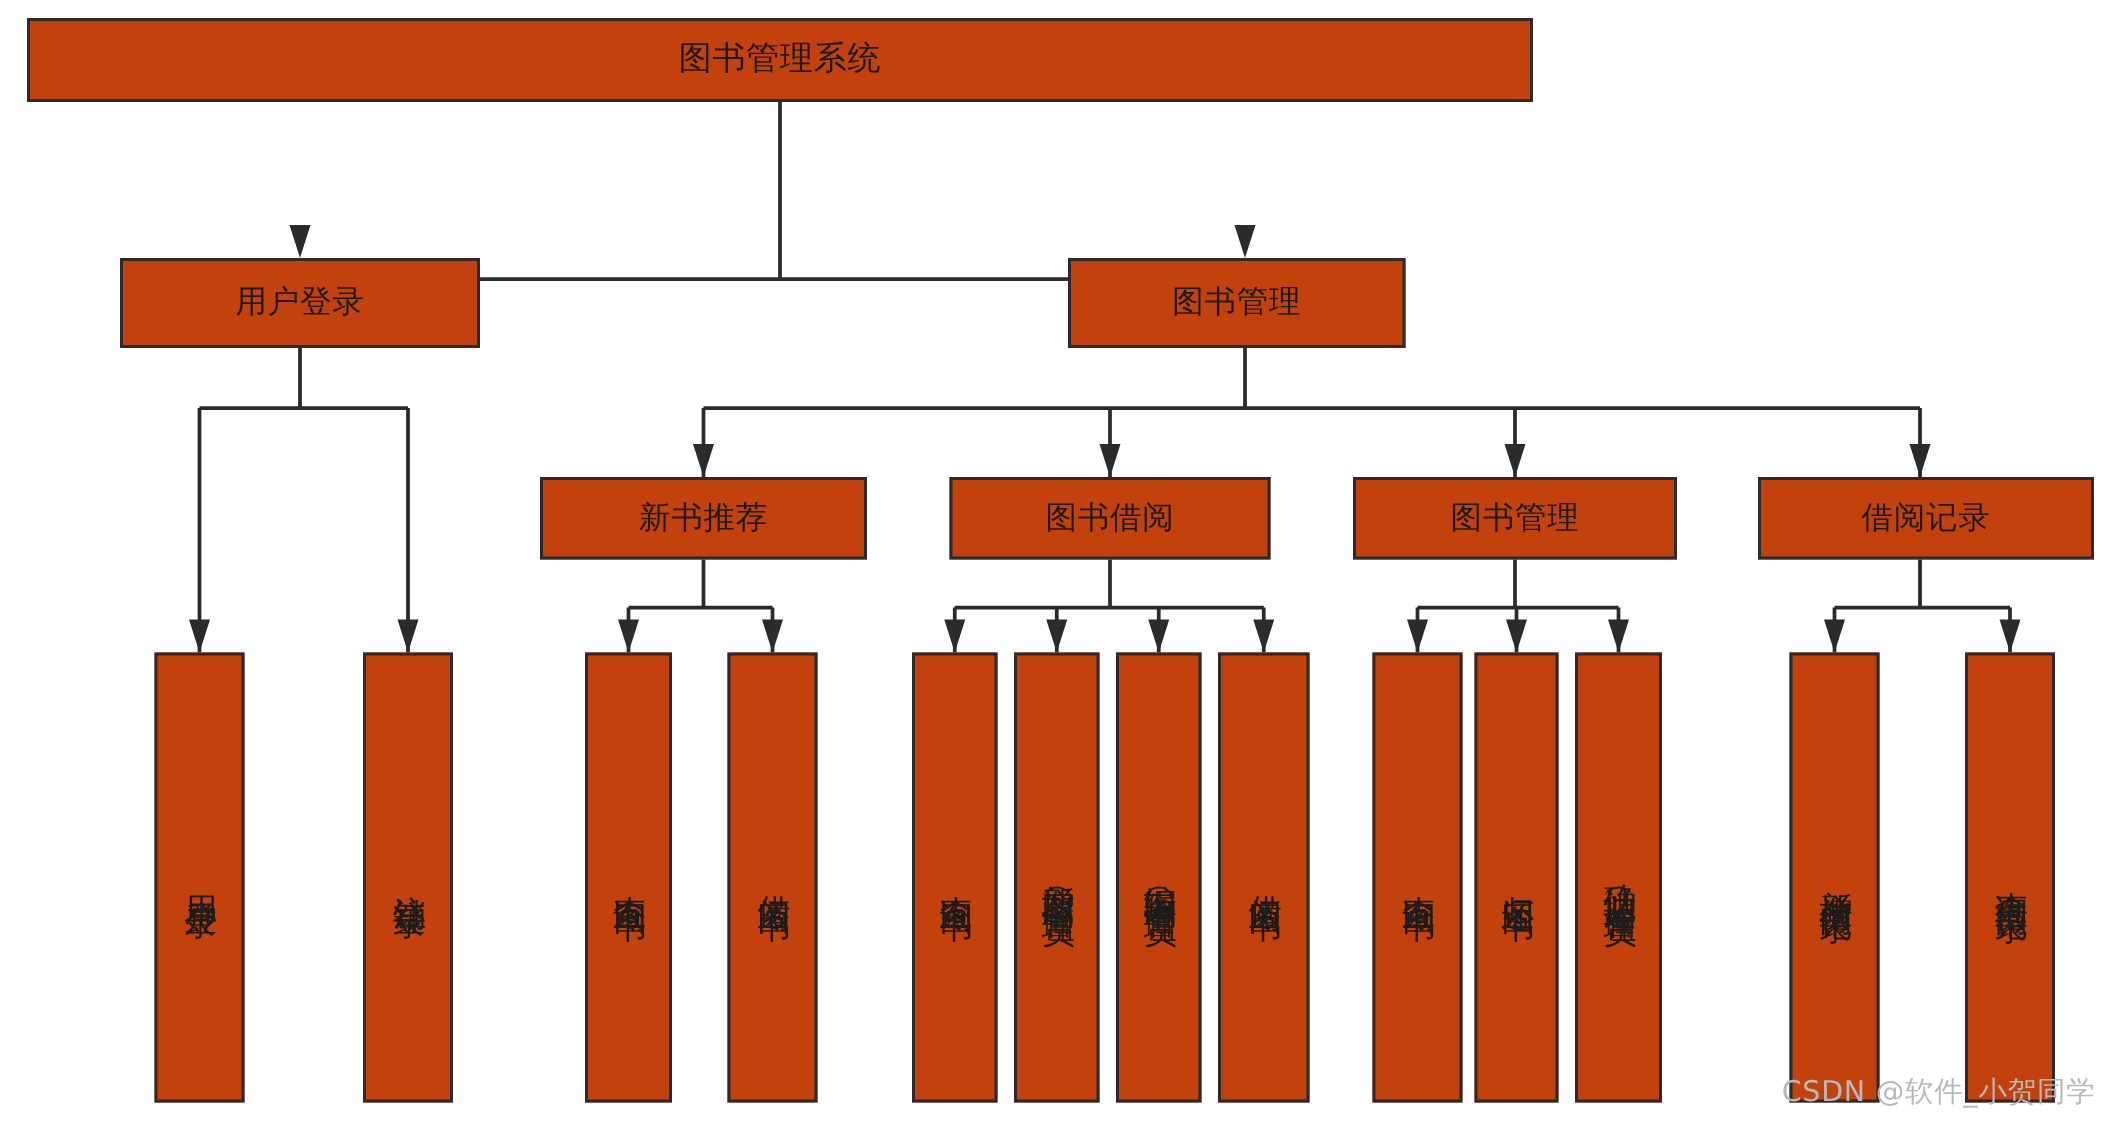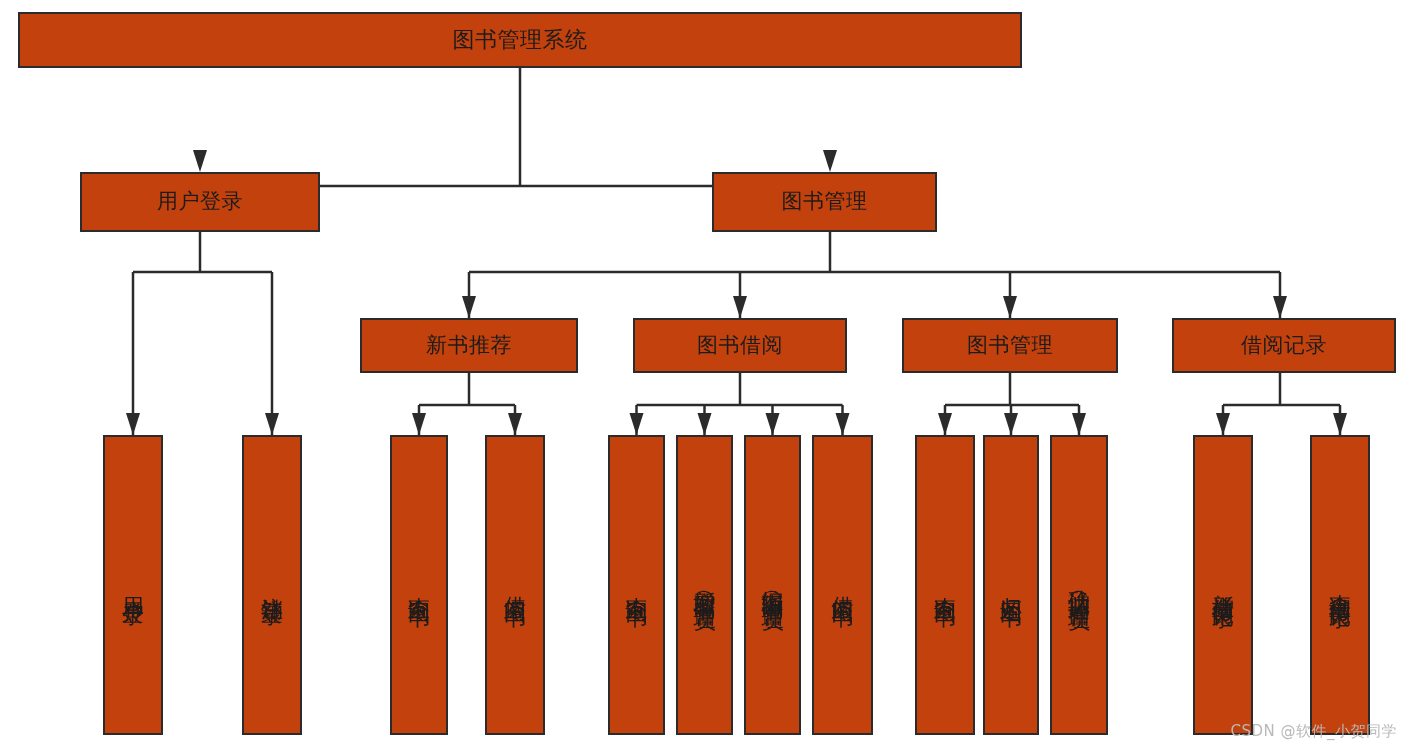--- a/index.html
+++ b/index.html
@@ -62,21 +62,21 @@
     font-size: 22px;
     letter-spacing: 3px;
     line-height: 1;
     max-height: 290px;
     white-space: nowrap;
   }
   #watermark {
     position: absolute;
     right: 8px;
     bottom: 6px;
-    font-size: 15px;
+    font-size: 19px;
     color: #b9b9b9;
     letter-spacing: 0.5px;
     white-space: nowrap;
   }
 </style>
 </head>
 <body>
 
 <div id="diagram-root">
   <svg id="edges-layer" viewBox="0 0 1405 747" xmlns="http://www.w3.org/2000/svg">

